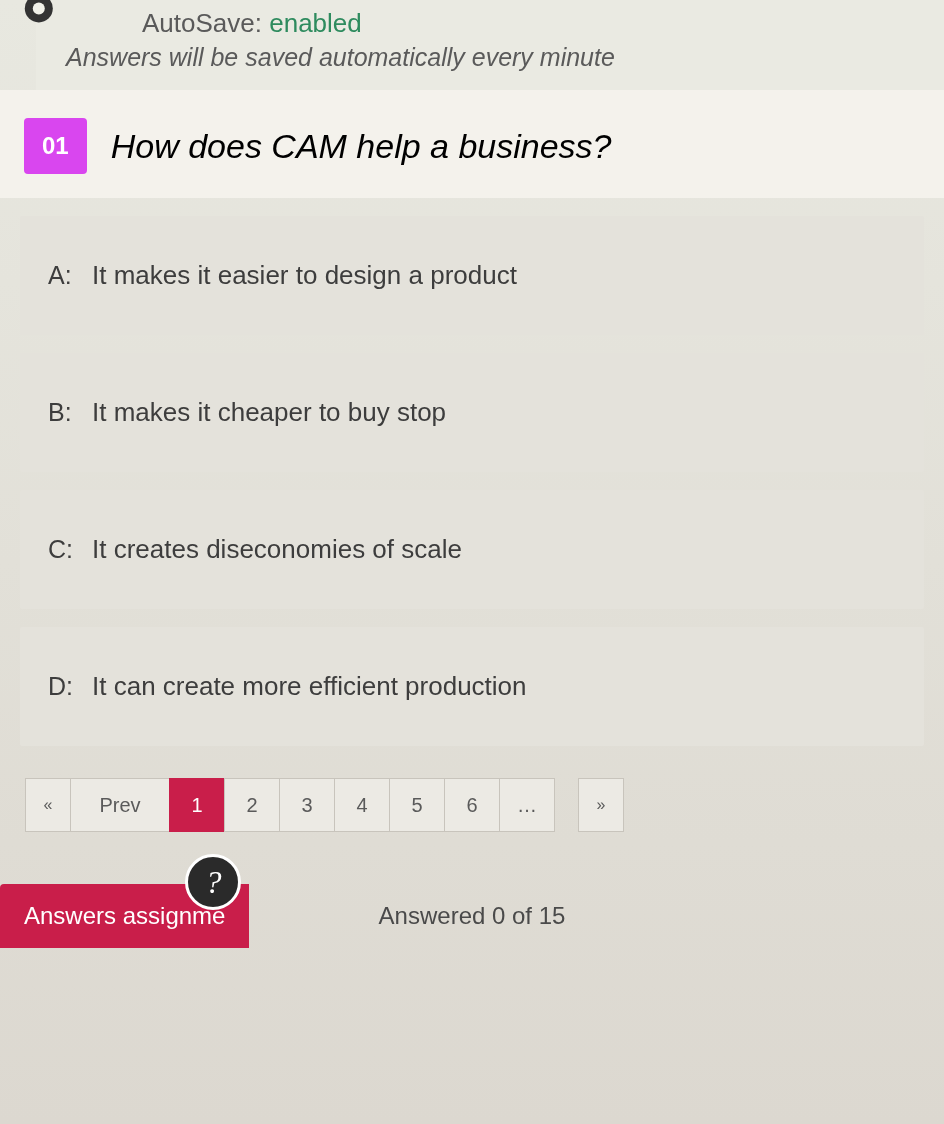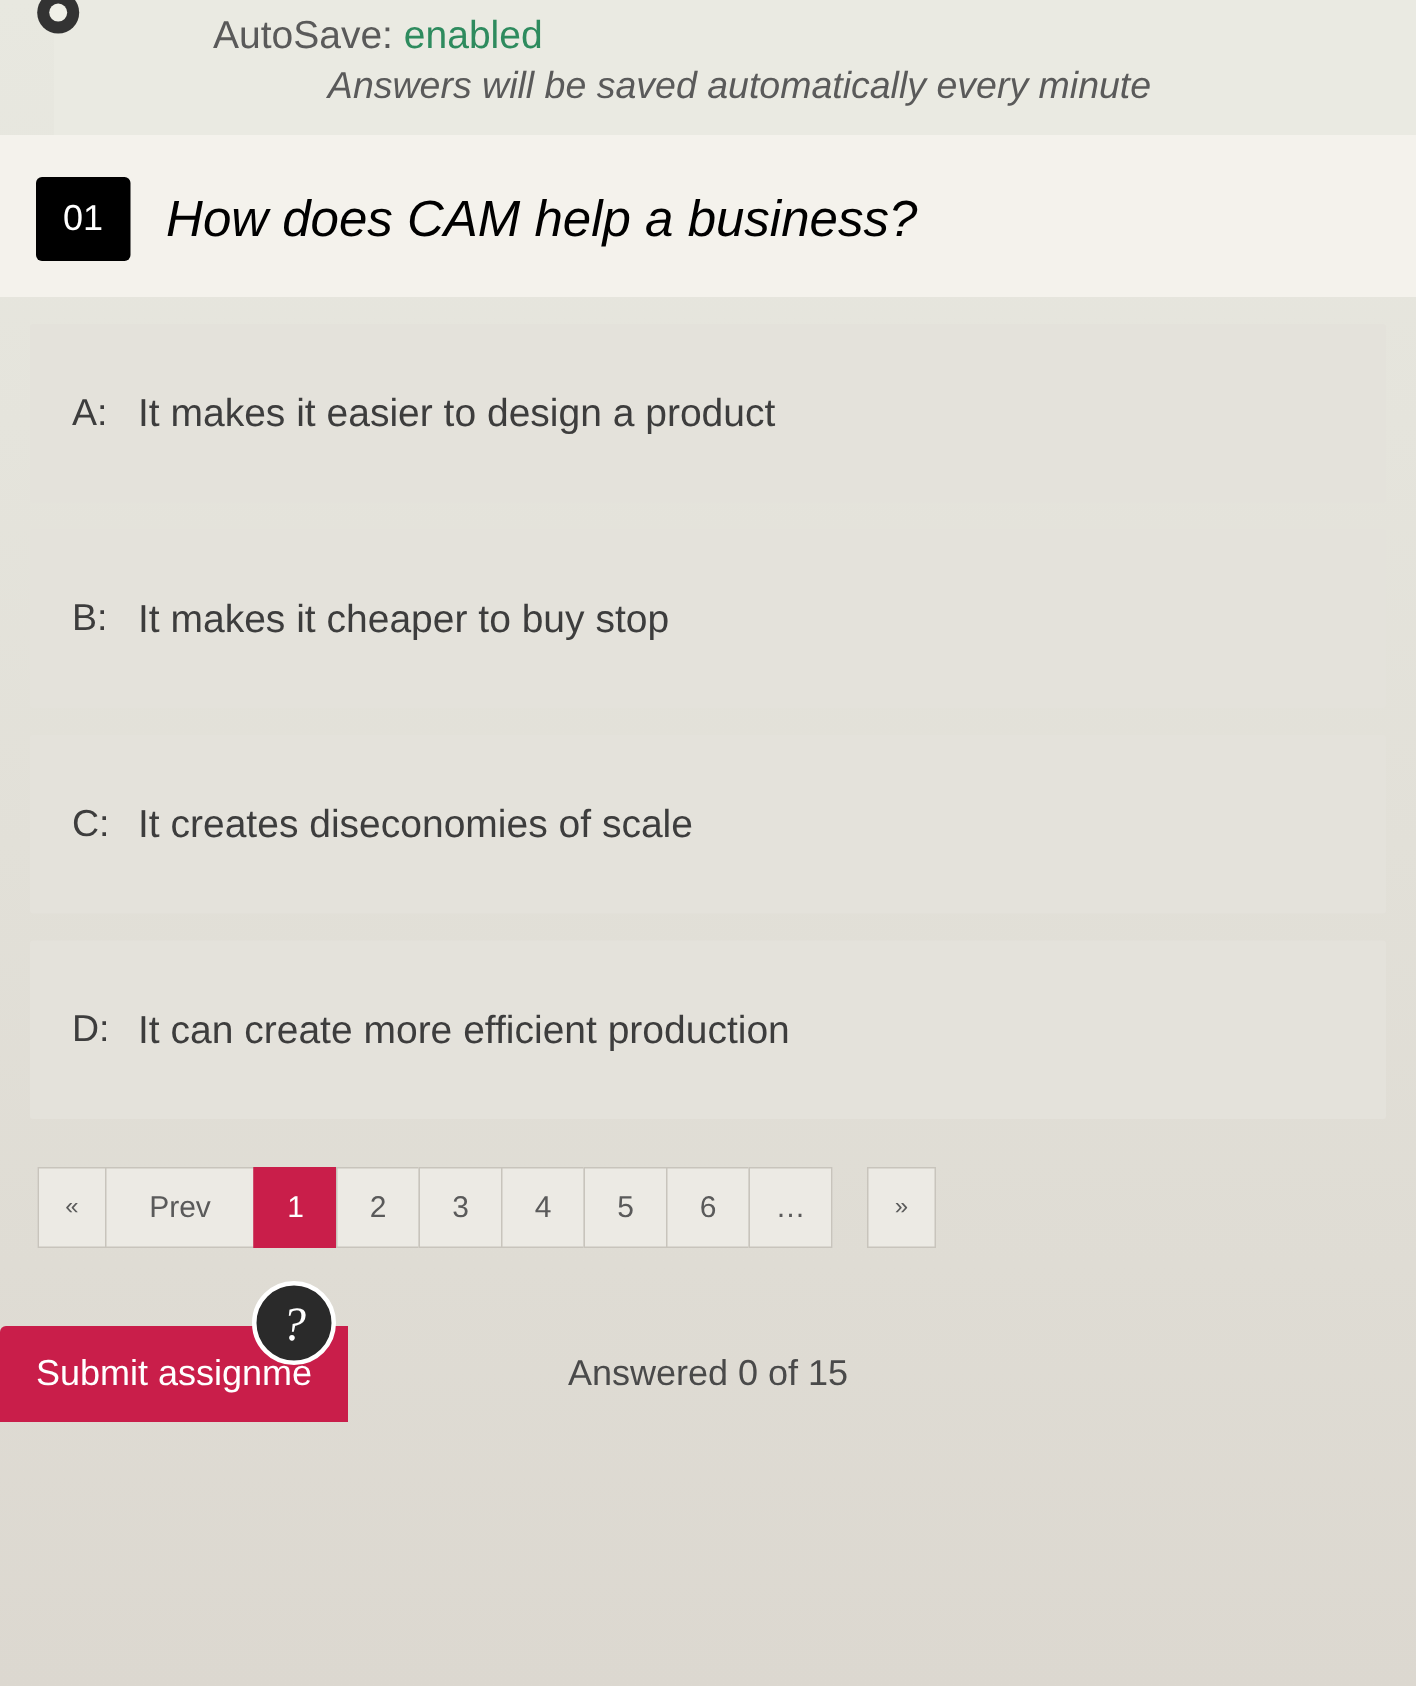--- a/index.html
+++ b/index.html
@@ -47,33 +47,32 @@
     }
     .autosave-enabled {
       color: #2e8b5e;
     }
     .autosave-note {
       margin-left: 6px;
       font-size: 25px;
       font-style: italic;
       color: #5a5a5a;
       margin-top: 4px;
-      text-align: center;
     }
     .question-header {
       display: flex;
       align-items: center;
       padding: 28px 24px 24px 24px;
       background: #f4f2ec;
     }
     .question-number-badge {
-      background: #000000;
+      background: #d946ef;
       color: #fff;
       font-size: 24px;
-      font-weight: 400;
+      font-weight: 700;
       padding: 14px 18px;
       border-radius: 4px;
       margin-right: 24px;
     }
     .question-text {
       font-size: 34px;
       color: #000000;
       font-weight: 400;
       font-style: italic;
     }
@@ -231,16 +230,16 @@
   <div class="page-btn">5</div>
   <div class="page-btn">6</div>
   <div class="page-btn">…</div>
   <div class="page-gap"></div>
   <div class="page-btn last">»</div>
 </div>
 
 <div class="footer">
   <div class="answered-text">Answered 0 of 15</div>
   <div class="submit-btn">
-    <span>Submit assignme</span>
+    <span>Answers assignme</span>
     <div class="help-icon">?</div>
   </div>
 </div>
 
 </body></html>

